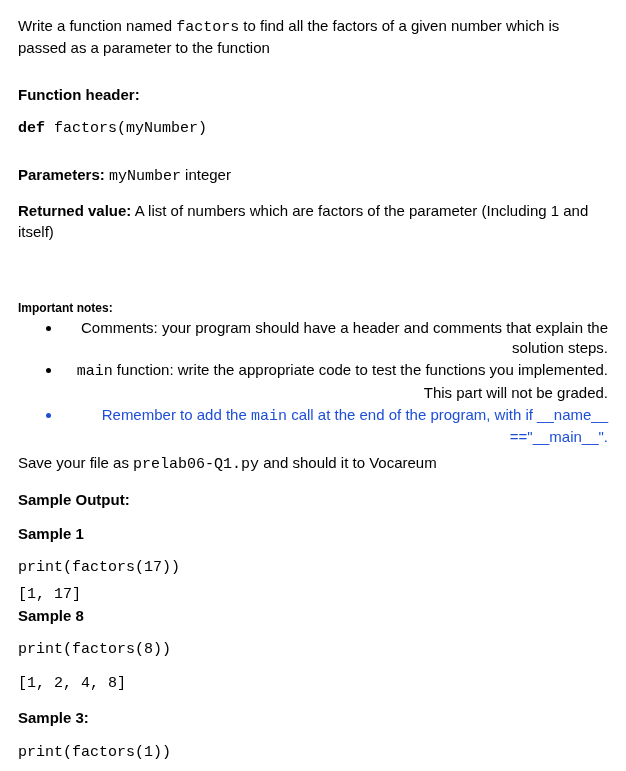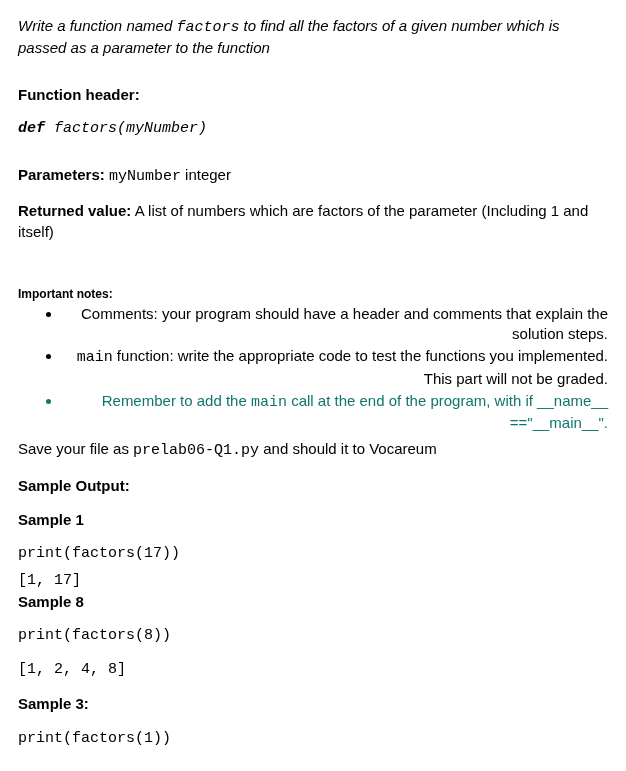--- a/index.html
+++ b/index.html
@@ -13,28 +13,27 @@
     box-sizing: border-box;
     line-height: 1.35;
   }
   .mono {
     font-family: "Courier New", Courier, monospace;
   }
   .bold {
     font-weight: bold;
   }
   .blue {
-    color: #0f766e;
+    color: #1d4ed8;
   }
   .section {
     margin-bottom: 14px;
   }
   .gap {
     margin-bottom: 26px;
-    font-style: italic;
   }
   ul {
     margin: 2px 0 6px 0;
     padding-left: 44px;
   }
   li {
     margin-bottom: 2px;
     text-align: right;
   }
   .tight {
@@ -59,21 +58,21 @@
 <div class="gap mono">
   <span class="bold">def</span> <span>factors(myNumber)</span>
 </div>
 
 <div class="section">
   <span class="bold">Parameters:</span>
   <span class="mono">myNumber</span>
   <span>integer</span>
 </div>
 
-<div style="margin-bottom:44px">
+<div style="margin-bottom:58px">
   <span class="bold">Returned value:</span>
   <span>A list of numbers which are factors of the parameter (Including 1 and itself)</span>
 </div>
 
 <h2>Important notes:</h2>
 <ul>
   <li>Comments: your program should have a header and comments that explain the solution steps.</li>
   <li>
     <span class="mono">main</span><span> function: write the appropriate code to test the functions you implemented. This part will not be graded.</span>
   </li>

